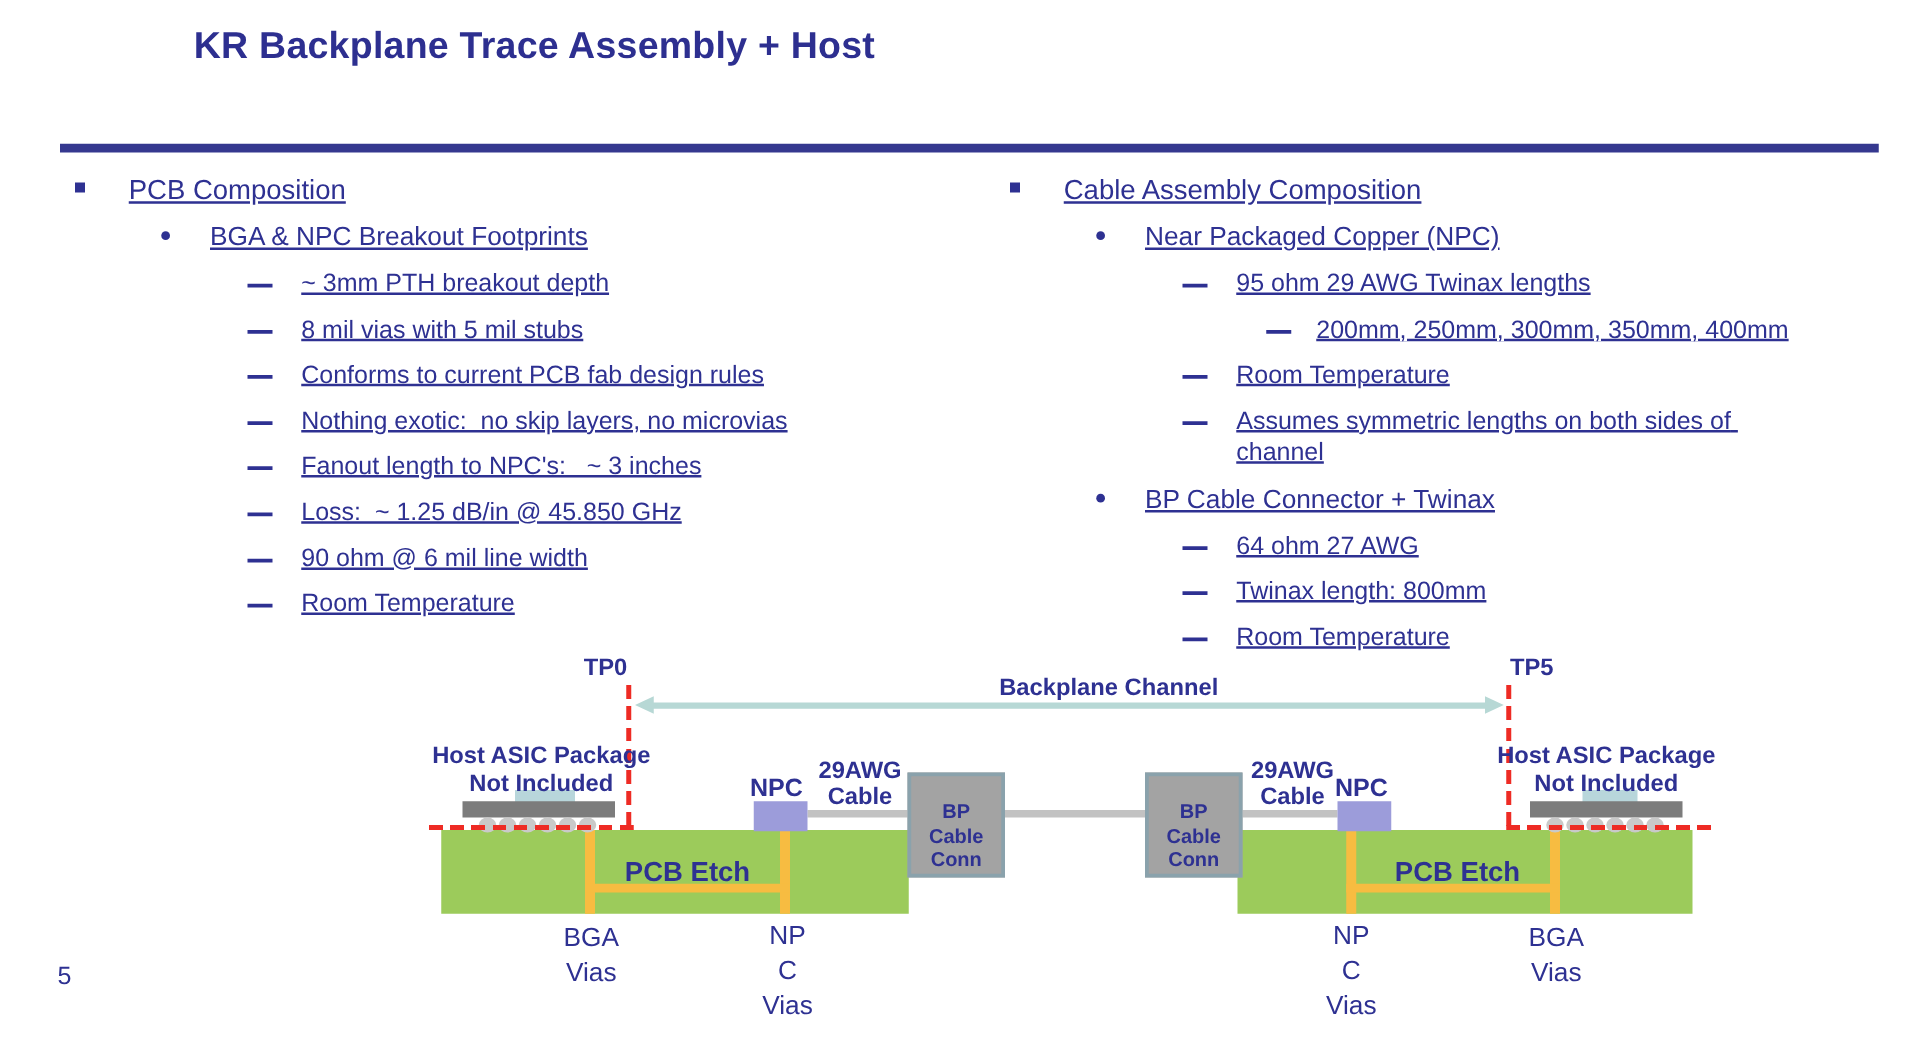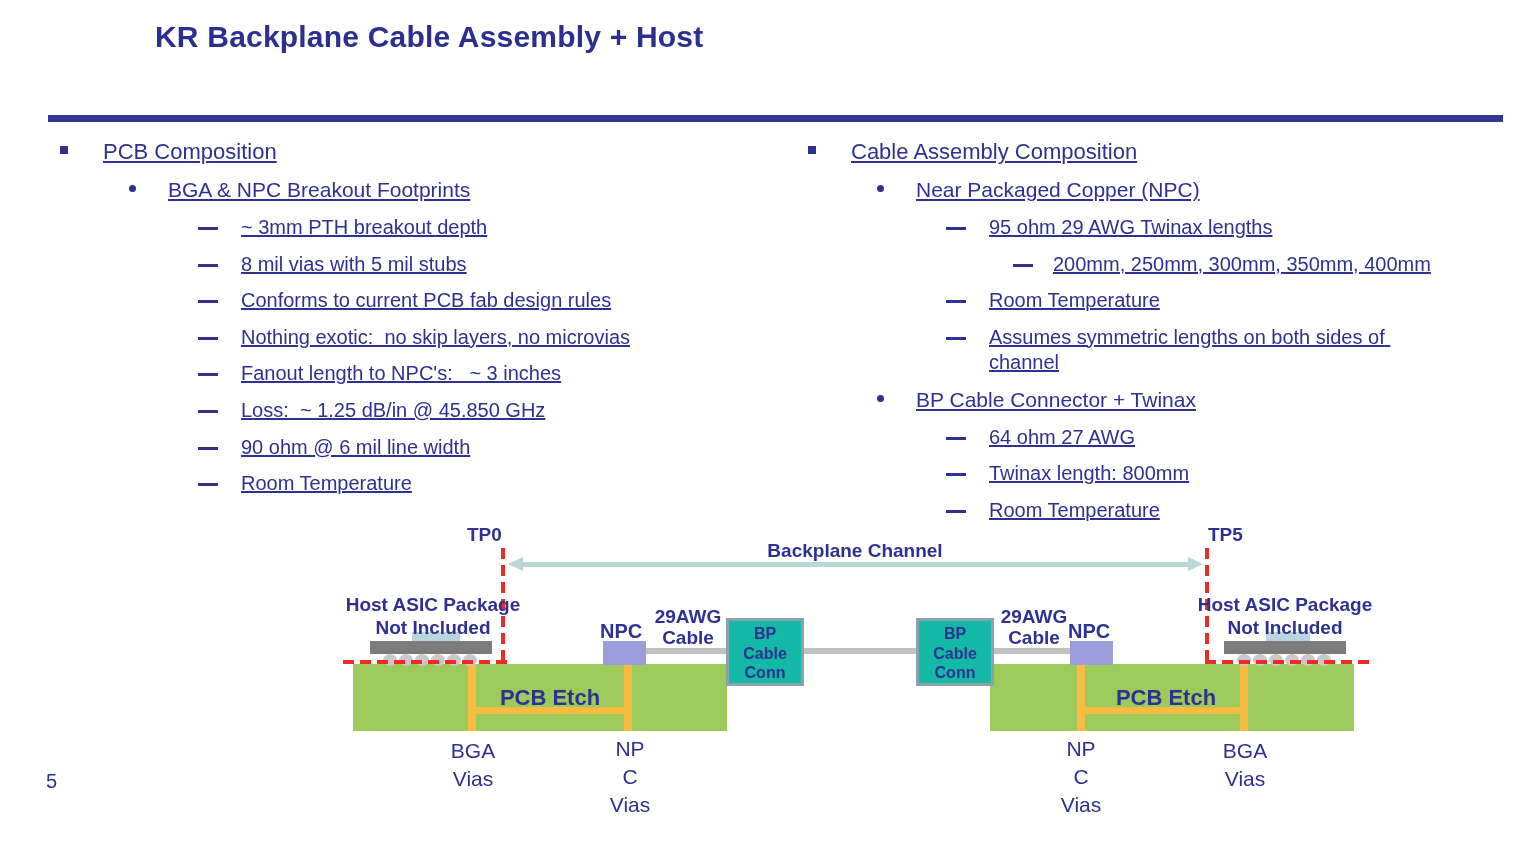--- a/index.html
+++ b/index.html
@@ -40,46 +40,46 @@
   
   .green-block{background:#9CCB5B;top:664px;height:67px;}
   .orange{background:#F7BC41;}
   .pcb-etch-label{top:685px;width:160px;text-align:center;font-size:22px;font-weight:bold;}
   .pkg-bar{background:#7C7C7C;top:641px;width:122px;height:13px;}
   .pkg-die{background:#B8D6DB;top:632px;height:10px;}
   .balls{top:654px;width:96px;display:flex;gap:2px;}
   .ball{width:14px;height:12px;border-radius:50%;background:#C9C9C9;}
   .cable{background:#C2C2C2;top:648px;height:6px;}
   .conn-box{
-    top:618px;width:72px;height:59px;background:#14b8a6;border:3px solid #8AA2AC;
-    text-align:center;font-size:16px;font-weight:bold;line-height:1.23;padding-top:3px;
+    top:618px;width:72px;height:59px;background:#a3a3a3;border:3px solid #8AA2AC;
+    text-align:center;font-size:16px;font-weight:bold;line-height:1.23;padding-top:19px;
   }
   .npc-box{background:#9C9CDA;top:641px;width:43px;height:24px;}
   .red-dash-h{height:4px;top:660px;
     background:repeating-linear-gradient(to right,#EE2B24 0 11px,transparent 11px 17px);}
   .red-dash-v{width:4px;top:548px;height:116px;
     background:repeating-linear-gradient(to bottom,#EE2B24 0 11px,transparent 11px 17px);}
   .arrow-wrap{left:508px;top:557px;width:695px;height:14px;}
   .arrow-line{position:absolute;left:11px;right:11px;top:5px;height:5px;background:#B7D8D5;}
   .arrow-head{position:absolute;width:0;height:0;border-top:7px solid transparent;border-bottom:7px solid transparent;}
   .arrow-head.left{left:0;border-right:15px solid #B7D8D5;}
   .arrow-head.right{right:0;border-left:15px solid #B7D8D5;}
   .tp-label{top:524px;font-size:19px;font-weight:bold;}
-  .bpchan-label{left:760px;top:540px;width:190px;text-align:center;font-size:19px;font-weight:bold;}
+  .bpchan-label{left:792px;top:540px;width:190px;text-align:center;font-size:19px;font-weight:bold;}
   .asic-label{top:593px;width:190px;text-align:center;font-size:19px;font-weight:bold;line-height:1.22;}
   .awg29-label{top:607px;width:76px;text-align:center;font-size:19px;font-weight:bold;line-height:1.1;}
   .npc-label{top:620px;font-size:20px;font-weight:bold;}
   .bpcable-label{left:790px;top:666px;width:136px;text-align:center;font-size:19px;font-weight:bold;line-height:1.15;}
   .vias-label{width:90px;text-align:center;font-size:21px;line-height:1.34;}
   .page-num{left:46px;top:770px;font-size:20px;}
 </style>
 </head>
 <body>
 
-<div class="abs slide-title">KR Backplane Cable Assembly + Host</div>
+<div class="abs slide-title">KR Backplane Trace Assembly + Host</div>
 <div class="abs title-rule"></div>
 
 <div class="abs col col-left">
   <div class="li lvl1"><span class="marker m1"></span><span class="li-text">PCB Composition</span></div>
   <div class="li lvl2"><span class="marker m2"></span><span class="li-text">BGA &amp; NPC Breakout Footprints</span></div>
   <div class="li lvl3"><span class="marker m3"></span><span class="li-text">~ 3mm PTH breakout depth</span></div>
   <div class="li lvl3"><span class="marker m3"></span><span class="li-text">8 mil vias with 5 mil stubs</span></div>
   <div class="li lvl3"><span class="marker m3"></span><span class="li-text">Conforms to current PCB fab design rules</span></div>
   <div class="li lvl3"><span class="marker m3"></span><span class="li-text">Nothing exotic:  no skip layers, no microvias</span></div>
   <div class="li lvl3"><span class="marker m3"></span><span class="li-text">Fanout length to NPC's:   ~ 3 inches</span></div>

